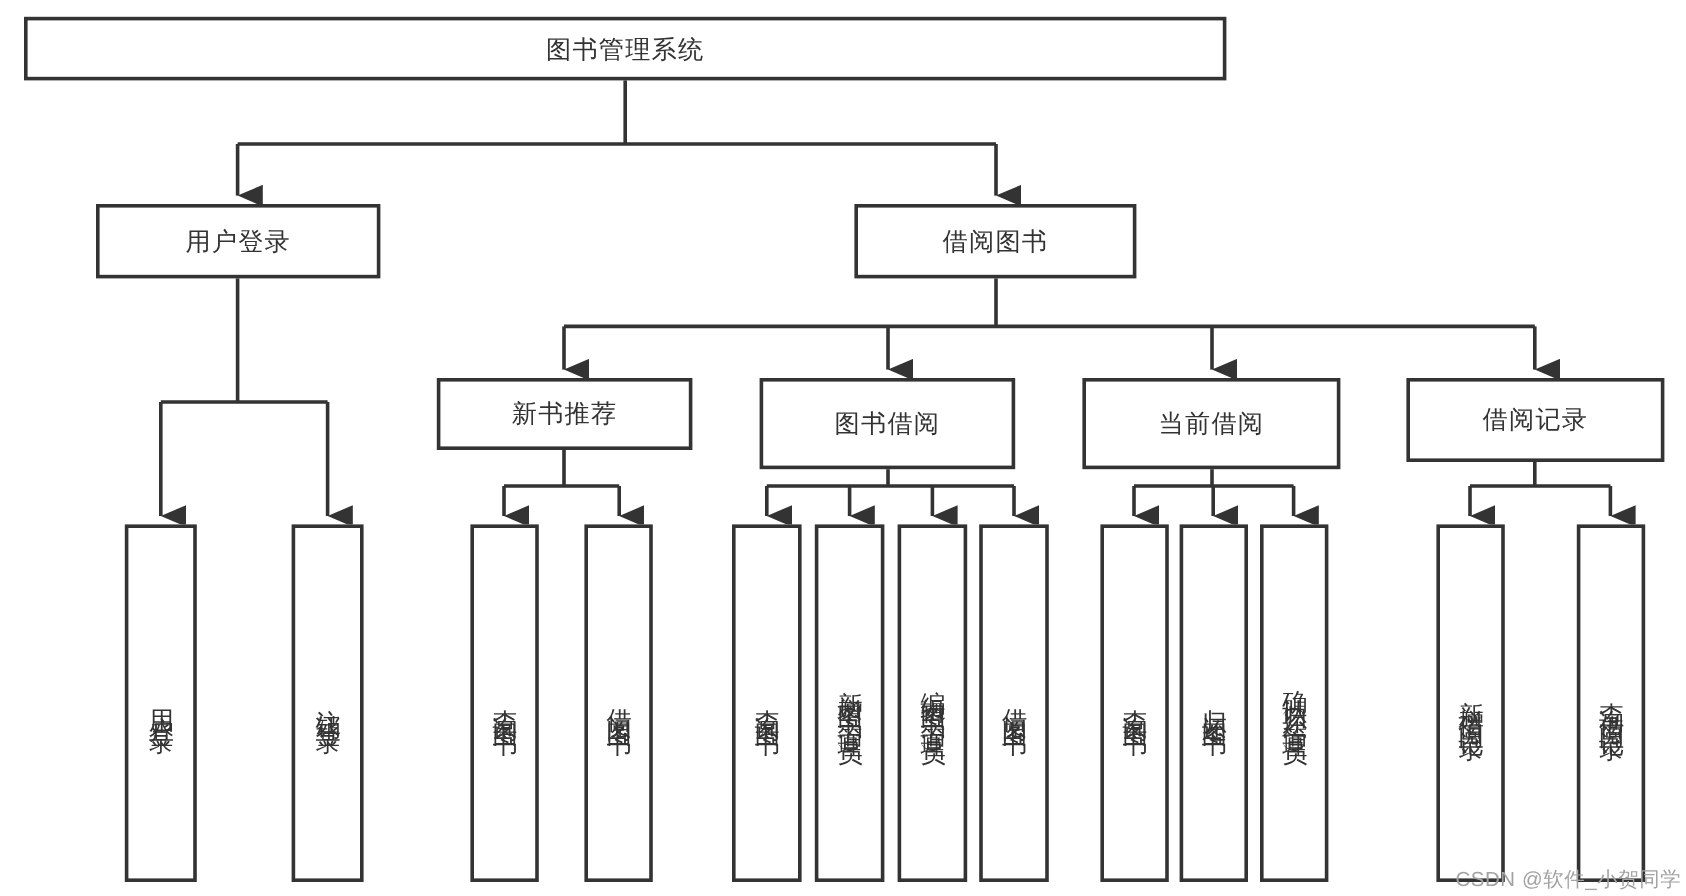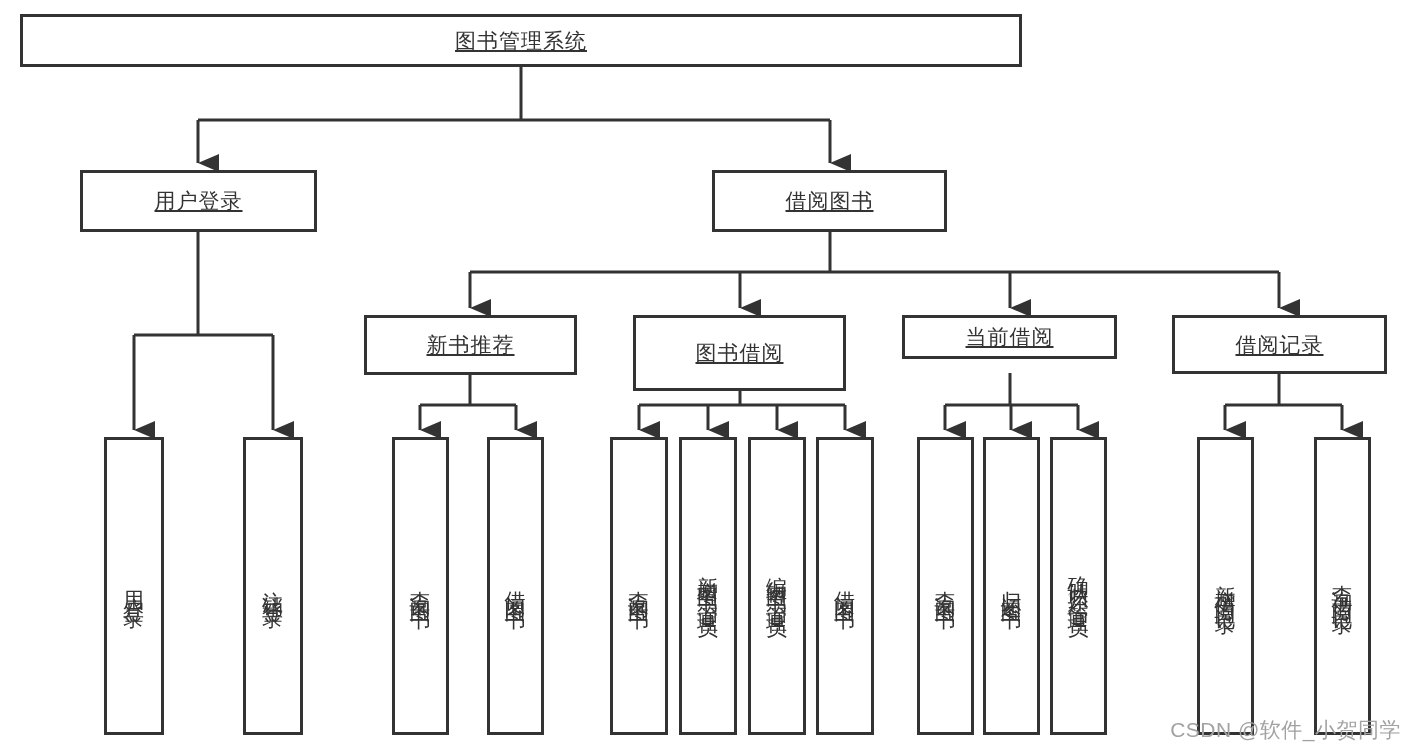--- a/index.html
+++ b/index.html
@@ -29,57 +29,56 @@
     background: #ffffff;
     display: flex;
     align-items: center;
     justify-content: center;
     color: #333333;
   }
   .hlabel {
     font-size: 21px;
     letter-spacing: 1px;
     white-space: nowrap;
-    text-decoration: underline;
   }
   .leaf .vlabel {
     writing-mode: vertical-rl;
     text-orientation: mixed;
     font-size: 21px;
     letter-spacing: 6px;
     line-height: 1;
     white-space: nowrap;
   }
   
   .root-box        { left: 20px;   top: 14px;  width: 1002px; height: 53px; }
   .user-login-box  { left: 80px;   top: 170px; width: 237px;  height: 62px; }
   .book-mgmt-box   { left: 712px;  top: 170px; width: 235px;  height: 62px; }
   .new-book-box       { left: 364px;  top: 315px; width: 213px; height: 60px; }
   .book-borrow-box    { left: 633px;  top: 315px; width: 213px; height: 76px; }
-  .current-borrow-box { left: 902px;  top: 315px; width: 215px; height: 44px; }
-  .borrow-records-box { left: 1172px; top: 315px; width: 215px; height: 59px; justify-content: center; }
+  .current-borrow-box { left: 902px;  top: 315px; width: 215px; height: 76px; }
+  .borrow-records-box { left: 1172px; top: 315px; width: 215px; height: 70px; justify-content: center; }
   .leaf { top: 437px; height: 298px; }
   .leaf-0  { left: 104px;  width: 60px; }
   .leaf-1  { left: 243px;  width: 60px; }
   .leaf-2  { left: 392px;  width: 57px; }
   .leaf-3  { left: 487px;  width: 57px; }
   .leaf-4  { left: 610px;  width: 58px; }
   .leaf-5  { left: 679px;  width: 58px; }
   .leaf-6  { left: 748px;  width: 58px; }
   .leaf-7  { left: 816px;  width: 58px; }
   .leaf-8  { left: 917px;  width: 57px; }
   .leaf-9  { left: 983px;  width: 57px; }
   .leaf-10 { left: 1050px; width: 57px; }
   .leaf-11 { left: 1197px; width: 57px; }
   .leaf-12 { left: 1314px; width: 57px; }
   .watermark {
     position: absolute;
     right: 4px;
     bottom: 3px;
-    font-size: 21px;
+    font-size: 17px;
     color: #a2a2a2;
     letter-spacing: 0.5px;
     white-space: nowrap;
   }
 </style>
 </head>
 <body>
 
 <div id="stage">
 

